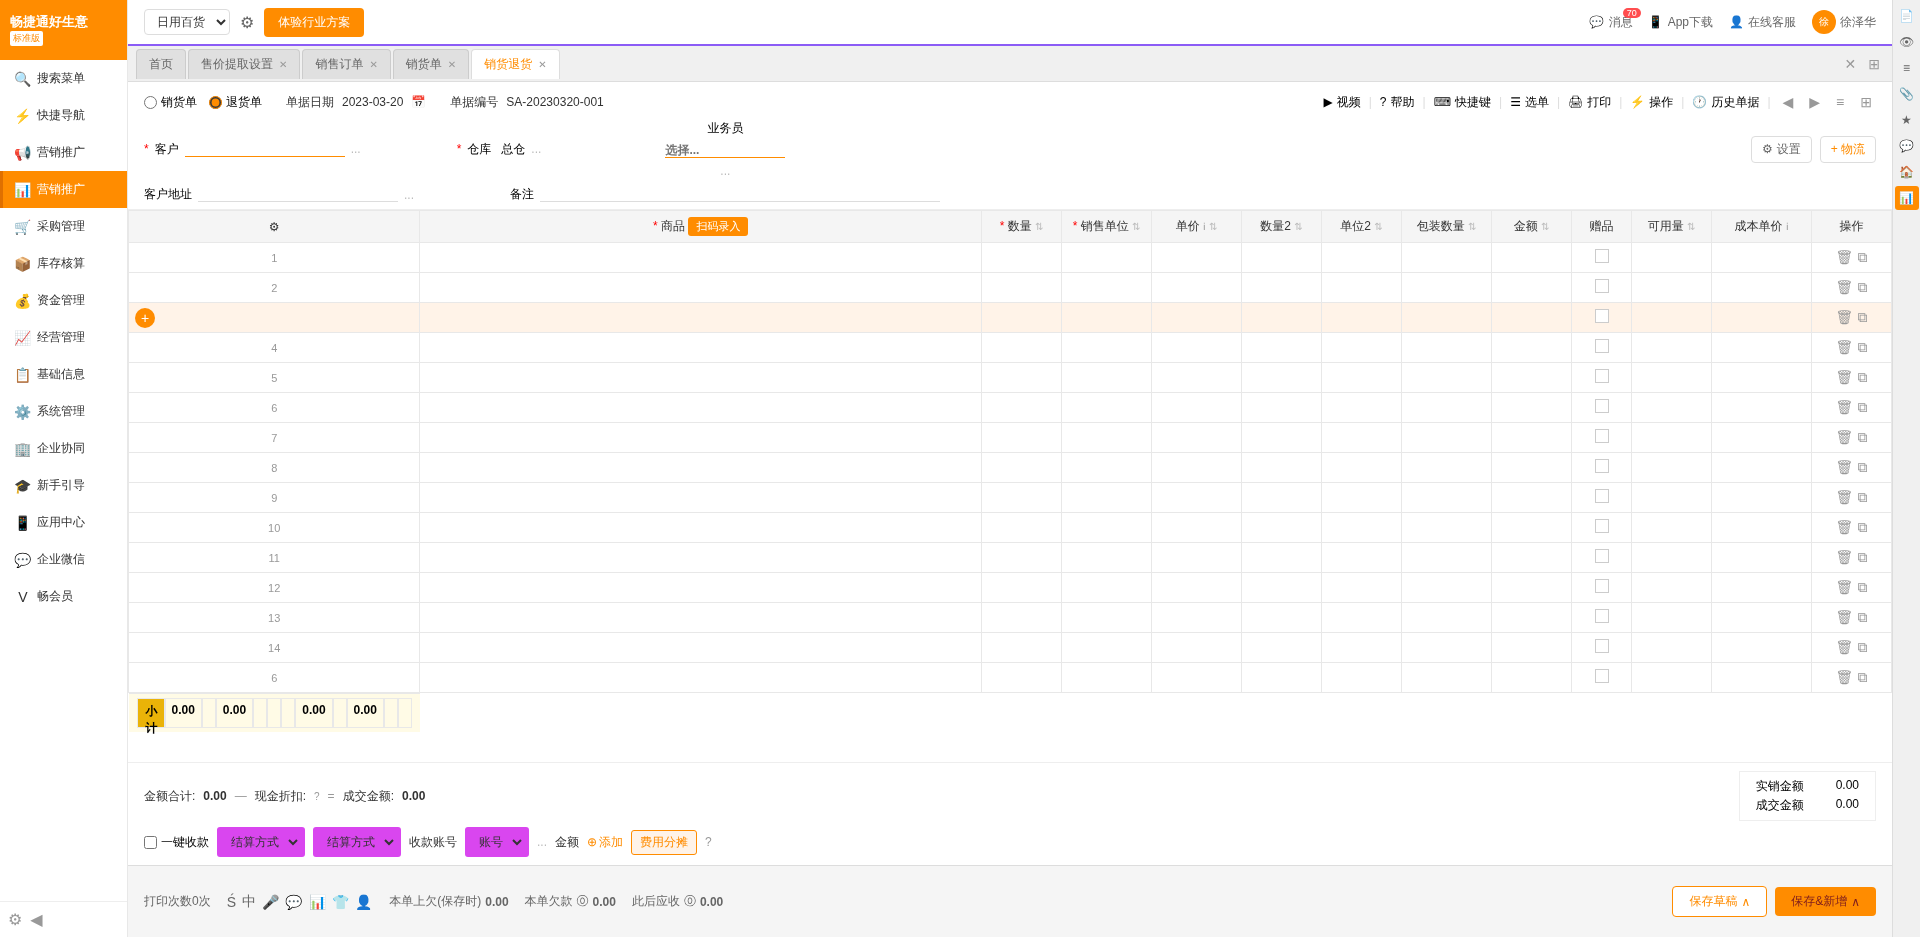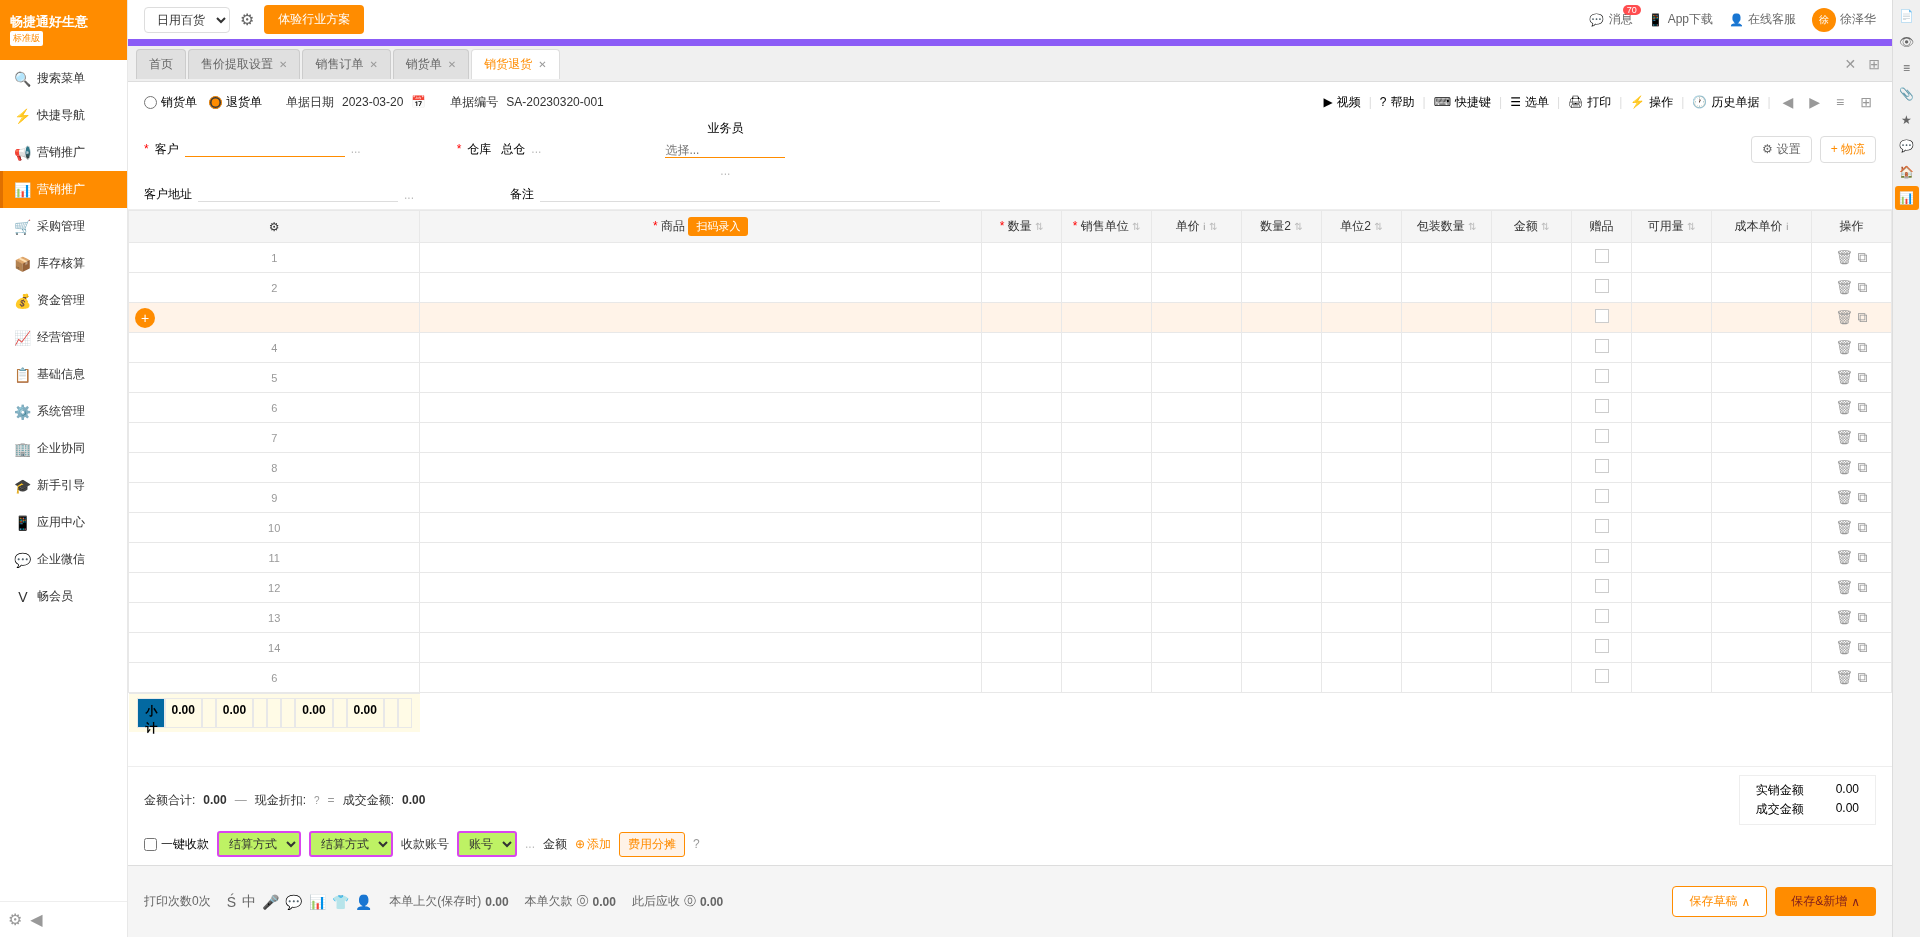--- a/index.html
+++ b/index.html
@@ -15,21 +15,21 @@
     .sidebar-item.active { background: #ff8c00; color: #fff; border-left-color: #e07000; }
     .sidebar-item-icon { width: 16px; height: 16px; display: flex; align-items: center; justify-content: center; font-size: 14px; }
     .sidebar-item-label { font-size: 12px; }
     .sidebar-bottom { padding: 8px; display: flex; gap: 8px; align-items: center; border-top: 1px solid #eee; }
     .sidebar-bottom-btn { cursor: pointer; color: #999; font-size: 16px; }
 
     
     .main { flex: 1; display: flex; flex-direction: column; overflow: hidden; }
 
     
-    .topbar { background: #fff; height: 46px; display: flex; align-items: center; padding: 0 16px; gap: 16px; border-bottom: 7px solid #8b5cf6; justify-content: space-between; }
+    .topbar { background: #fff; height: 46px; display: flex; align-items: center; padding: 0 16px; gap: 16px; border-bottom: 2px solid #8b5cf6; justify-content: space-between; }
     .topbar-left { display: flex; align-items: center; gap: 10px; }
     .topbar-select { background: #fff; border: 1px solid #ddd; border-radius: 4px; padding: 4px 8px; color: #333; }
     .topbar-select-wrapper { display: flex; align-items: center; gap: 4px; }
     .topbar-gear { cursor: pointer; color: #666; font-size: 16px; }
     .topbar-btn-orange { background: #ff8c00; color: #fff; border: none; border-radius: 4px; padding: 6px 14px; cursor: pointer; font-size: 12px; }
     .topbar-right { display: flex; align-items: center; gap: 16px; color: #666; font-size: 12px; }
     .topbar-badge { position: relative; display: inline-block; }
     .topbar-badge-count { position: absolute; top: -6px; right: -8px; background: #ff4d4f; color: #fff; font-size: 9px; border-radius: 8px; padding: 0 4px; }
     .topbar-right-item { display: flex; align-items: center; gap: 4px; cursor: pointer; }
     .topbar-avatar { width: 24px; height: 24px; background: #ff8c00; border-radius: 50%; display: flex; align-items: center; justify-content: center; color: #fff; font-size: 10px; }
@@ -75,21 +75,21 @@
 
     
     .bottom-area { border-top: 1px solid #eee; padding: 8px 16px; background: #fff; }
     .amount-row { display: flex; align-items: center; gap: 8px; margin-bottom: 6px; }
     .amount-label { color: #333; }
     .amount-value { color: #333; font-weight: bold; }
     .amount-minus { color: #999; }
     .amount-eq { color: #999; }
     .payment-row { display: flex; align-items: center; gap: 8px; }
     .payment-checkbox { display: flex; align-items: center; gap: 4px; cursor: pointer; }
-    .payment-select { border: 2px solid #d946ef; border-radius: 3px; padding: 3px 6px; color: #333; background: #bef264; }
+    .payment-select { border: 4px solid #d946ef; border-radius: 3px; padding: 3px 6px; color: #333; background: #d946ef; }
     .payment-add { color: #ff8c00; cursor: pointer; display: flex; align-items: center; gap: 2px; }
     .payment-split { background: #fff3e8; border: 1px solid #ff8c00; color: #ff8c00; border-radius: 3px; padding: 3px 8px; cursor: pointer; }
     .payment-help { color: #999; cursor: pointer; }
 
     
     .footer-bar { background: #f5f5f5; border-top: 1px solid #ddd; padding: 20px 16px; display: flex; align-items: center; justify-content: space-between; flex-shrink: 0; }
     .footer-info { display: flex; gap: 16px; align-items: center; color: #666; font-size: 12px; }
     .footer-info-item { display: flex; align-items: center; gap: 4px; }
     .footer-right { display: flex; gap: 8px; align-items: center; }
     .btn-save-draft { background: #fff; border: 1px solid #ff8c00; color: #ff8c00; border-radius: 4px; padding: 6px 16px; cursor: pointer; font-size: 12px; display: flex; align-items: center; gap: 4px; }
@@ -327,21 +327,21 @@
           <span class="form-input-dots">...</span>
         </div>
         <div class="field-group" style="margin-left:80px;">
           <span style="color:#f00">*</span>
           <span>仓库</span>
           <span style="margin-left:4px;">总仓</span>
           <span class="form-input-dots">...</span>
         </div>
         <div class="field-group" style="margin-left:108px;flex-direction:column;">
           <span>业务员</span>
-          <input class="form-input" style="width: 120px;" placeholder="选择...">
+          <input class="form-input" style="width: 120px; font-weight: bold;" placeholder="选择...">
           <span class="form-input-dots">...</span>
         </div>
         <div style="margin-left:auto;display:flex;gap:8px;">
           <button class="btn-setting">
             <span>⚙</span>
             <span>设置</span>
           </button>
           <button class="btn-logistics">
             <span>+ 物流</span>
           </button>
@@ -645,21 +645,21 @@
               <td></td>
               <td></td>
               <td><span class="checkbox-square"></span></td>
               <td></td>
               <td></td>
               <td><button class="op-btn">🗑</button><button class="op-btn">⧉</button></td>
             </tr>
           </tbody>
         <tfoot>
           <tr class="table-footer">
-            <td colspan="2" style="text-align:left;padding-left:8px;background:#0369a1;border:1px solid #e8e8e8;">小计</td>
+            <td colspan="2" style="text-align:left;padding-left:8px;background:#eab308;border:1px solid #e8e8e8;">小计</td>
             <td style="text-align:center;background:#fffbe6;border:1px solid #e8e8e8;">0.00</td>
             <td style="background:#fffbe6;border:1px solid #e8e8e8;"></td>
             <td style="text-align:center;background:#fffbe6;border:1px solid #e8e8e8;">0.00</td>
             <td style="background:#fffbe6;border:1px solid #e8e8e8;"></td>
             <td style="background:#fffbe6;border:1px solid #e8e8e8;"></td>
             <td style="background:#fffbe6;border:1px solid #e8e8e8;"></td>
             <td style="text-align:center;background:#fffbe6;border:1px solid #e8e8e8;">0.00</td>
             <td style="background:#fffbe6;border:1px solid #e8e8e8;"></td>
             <td style="text-align:center;background:#fffbe6;border:1px solid #e8e8e8;">0.00</td>
             <td style="background:#fffbe6;border:1px solid #e8e8e8;"></td>

